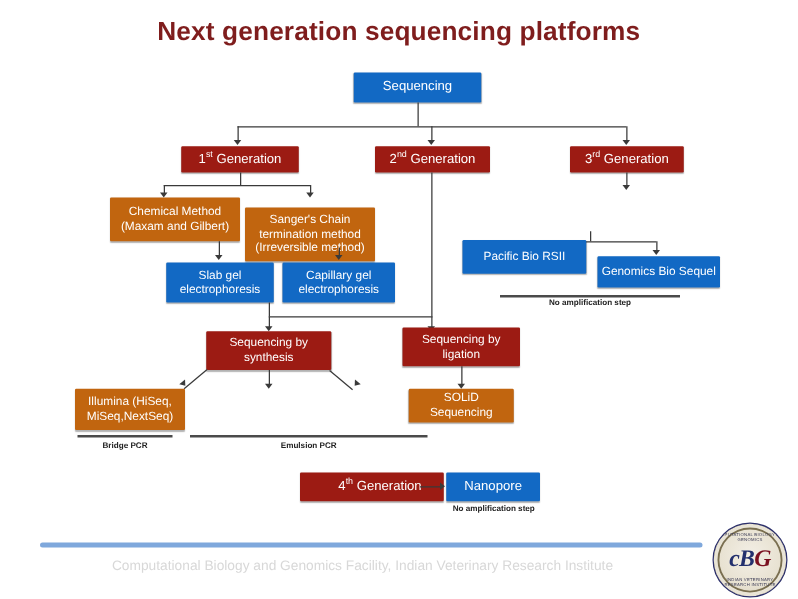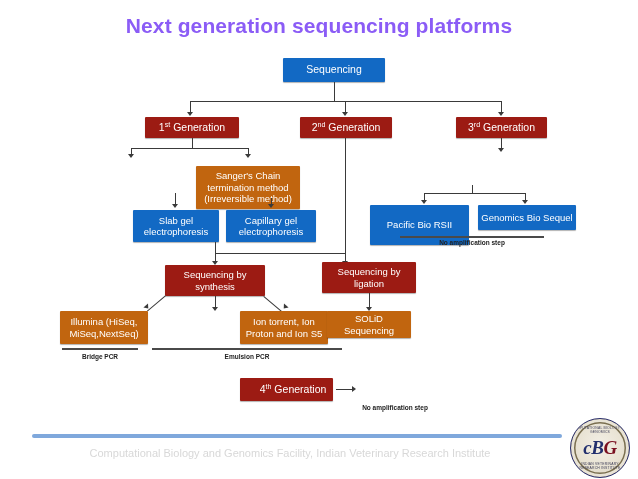--- a/index.html
+++ b/index.html
@@ -22,21 +22,21 @@
 
   
   .slide-title {
     position: absolute;
     left: 0;
     top: 14px;
     width: 638px;
     text-align: center;
     font-size: 21px;
     font-weight: bold;
-    color: #8b5cf6;
+    color: #7f1d1d;
     letter-spacing: 0.1px;
   }
 
   
   .node {
     position: absolute;
     box-sizing: border-box;
     display: flex;
     align-items: center;
     justify-content: center;
@@ -197,20 +197,22 @@
     </span>
   </div>
 
   <div class="ln lnh" style="left:131px; top:148px; width:117px;"></div>
   <div class="ln lnv" style="left:192px; top:138px; height:10px;"></div>
   <div class="ln lnv" style="left:131px; top:148px; height:8px;"></div>
   <div class="arrowhead" style="left:128px; top:154px;"></div>
   <div class="ln lnv" style="left:248px; top:148px; height:8px;"></div>
   <div class="arrowhead" style="left:245px; top:154px;"></div>
 
+  <div class="node orange" style="left:88px; top:158px; width:104px; height:35px; white-space:pre-line;">Chemical Method
+(Maxam and Gilbert)</div>
 
   <div class="node orange" style="left:196px; top:166px; width:104px; height:43px; white-space:pre-line;">Sanger's Chain
 termination method
 (Irreversible method)</div>
 
   <div class="ln lnv" style="left:175px; top:193px; height:12px;"></div>
   <div class="arrowhead" style="left:172px; top:204px;"></div>
   <div class="ln lnv" style="left:271px; top:198px; height:7px;"></div>
   <div class="arrowhead" style="left:268px; top:204px;"></div>
 
@@ -224,21 +226,21 @@
   <div class="arrowhead" style="left:498px; top:148px;"></div>
 
 
   <div class="ln lnh" style="left:424px; top:193px; width:101px;"></div>
   <div class="ln lnv" style="left:472px; top:185px; height:8px;"></div>
   <div class="ln lnv" style="left:424px; top:193px; height:8px;"></div>
   <div class="arrowhead" style="left:421px; top:200px;"></div>
   <div class="ln lnv" style="left:525px; top:193px; height:8px;"></div>
   <div class="arrowhead" style="left:522px; top:200px;"></div>
 
-  <div class="node blue" style="left:370px; top:205px; width:99px; height:40px;">Pacific Bio RSII</div>
+  <div class="node blue" style="left:370px; top:192px; width:99px; height:27px;">Pacific Bio RSII</div>
 
   <div class="node blue" style="left:478px; top:205px; width:98px; height:25px;">Genomics Bio Sequel</div>
 
   <div class="bracket" style="left:400px; top:236px; width:144px;"></div>
   <div class="cap" style="left:400px; top:239px; width:144px;">No amplification step</div>
 
   <div class="ln lnv" style="left:345px; top:138px; height:115px;"></div>
 
   <div class="ln lnv" style="left:215px; top:242px; height:11px;"></div>
   <div class="ln lnh" style="left:215px; top:253px; width:131px;"></div>
@@ -262,40 +264,39 @@
   <div class="diag" style="left:264px; top:296px; width:24px; transform: rotate(40deg);"></div>
   <div class="arrowhead" style="left:282px; top:305px; transform: rotate(40deg);"></div>
 
   <div class="ln lnv" style="left:369px; top:293px; height:16px;"></div>
   <div class="arrowhead" style="left:366px; top:307px;"></div>
 
   <div class="node orange" style="left:60px; top:311px; width:88px; height:33px; white-space:pre-line;">Illumina (HiSeq,
 MiSeq,NextSeq)</div>
 
 
-  <div class="node orange" style="left:240px; top:311px; width:88px; height:33px; white-space:pre-line;">Ion torrent, Ion
-Proton and Ion S5</div>
 
   <div class="node orange" style="left:327px; top:311px; width:84px; height:27px;">SOLiD Sequencing</div>
 
   <div class="bracket" style="left:62px; top:348px; width:76px;"></div>
   <div class="cap" style="left:62px; top:353px; width:76px;">Bridge PCR</div>
 
   <div class="bracket" style="left:152px; top:348px; width:190px;"></div>
   <div class="cap" style="left:152px; top:353px; width:190px;">Emulsion PCR</div>
 
-  <div class="node red big" style="left:240px; top:378px; width:93px; height:23px;padding-left:16px;">
+  <div class="node red big" style="left:240px; top:378px; width:115px; height:23px;padding-left:16px;">
     <span>
       <span>4</span><sup>th</sup><span> Generation</span>
     </span>
   </div>
 
   <div class="ln lnh" style="left:336px; top:389px; width:17px;"></div>
   <div class="arrowhead right" style="left:352px; top:386px;"></div>
 
+  <div class="node blue big" style="left:357px; top:378px; width:75px; height:23px;">Nanopore</div>
 
   <div class="cap" style="left:350px; top:404px; width:90px;">No amplification step</div>
 
   <div class="footer-rule"></div>
   <div class="footer-text">Computational Biology and Genomics Facility, Indian Veterinary Research Institute</div>
 
   <div class="logo">
     <div class="tiny-top">COMPUTATIONAL BIOLOGY AND GENOMICS</div>
     <div class="mark"><span>cB</span><span class="g">G</span></div>
     <div class="tiny-bot">INDIAN VETERINARY RESEARCH INSTITUTE</div>

